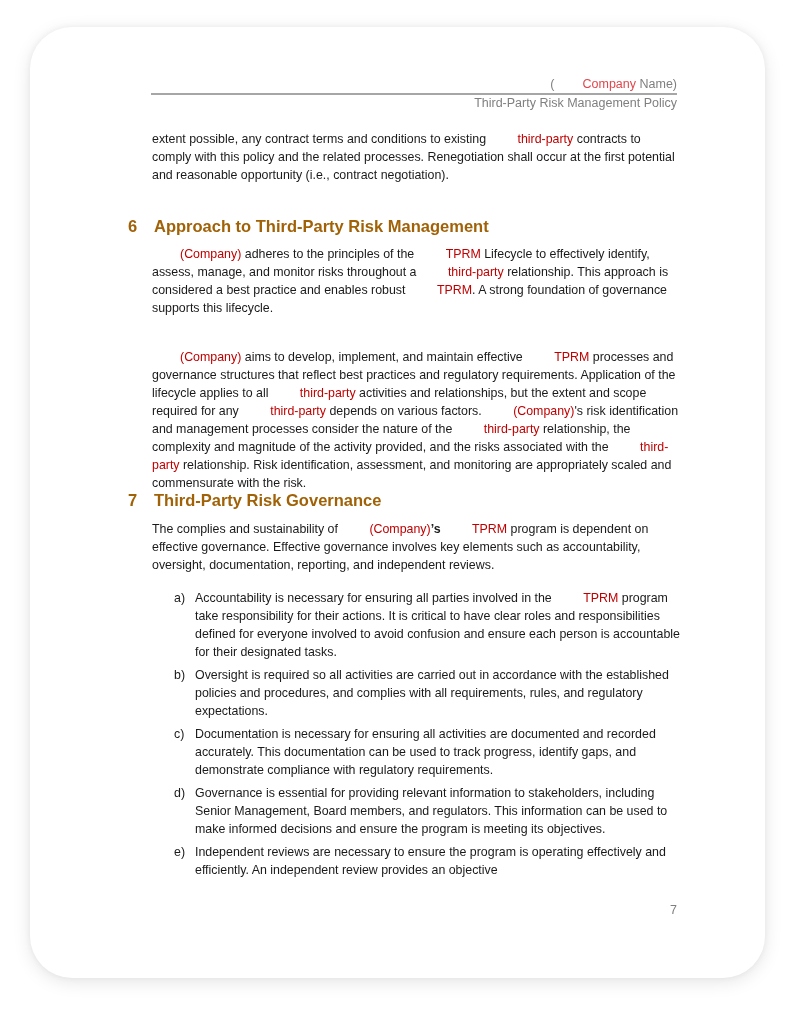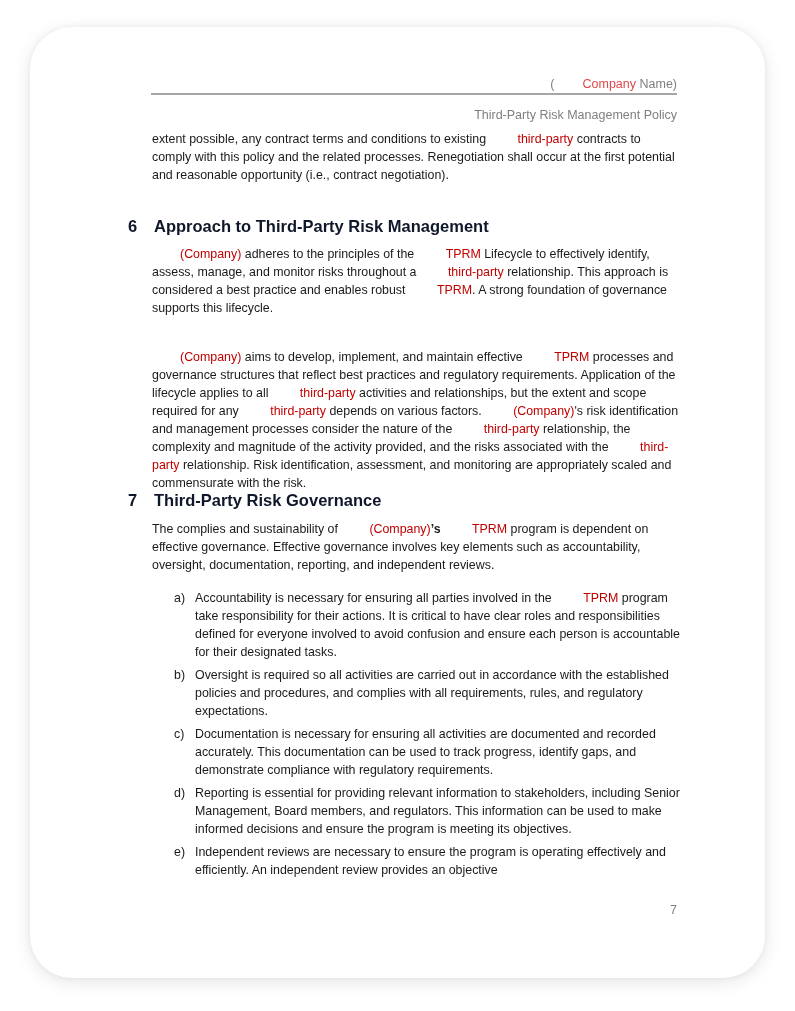--- a/index.html
+++ b/index.html
@@ -3,24 +3,24 @@
 <meta charset="utf-8">
 <style>
   html, body { margin:0; padding:0; }
   body { width:795px; height:1011px; background:#ffffff; position:relative; overflow:hidden;
          font-family:"Liberation Sans", sans-serif; }
   .card { position:absolute; left:30px; top:27px; width:735px; height:951px; background:#fff;
           border-radius:42px; box-shadow:0 4px 18px rgba(0,0,0,0.10), 0 0 6px rgba(0,0,0,0.05); }
   .hdr-company { position:absolute; right:118px; top:77px; font-size:12.5px; color:#7f7f7f; white-space:nowrap; }
   .hdr-company .red { color:#e0474c; }
   .hdr-rule { position:absolute; left:151px; top:93px; width:526px; height:2px; background:#a6a6a6; }
-  .hdr-title { position:absolute; right:118px; top:96px; font-size:12.5px; color:#7f7f7f; white-space:nowrap;margin-top:12px; }
+  .hdr-title { position:absolute; right:118px; top:96px; font-size:12.5px; color:#7f7f7f; white-space:nowrap; }
   .body { position:absolute; left:152px; width:530px; font-size:12.4px; line-height:18px; color:#1a1a1a; }
   .red { color:#c00000;padding-left:28px; }
-  .h { position:absolute; left:128px; font-size:16.5px; font-weight:bold; color:#0f172a; white-space:nowrap; }
+  .h { position:absolute; left:128px; font-size:16.5px; font-weight:bold; color:#a16207; white-space:nowrap; }
   .h .num { display:inline-block; width:26px; }
   .h .lite { font-weight:600; }
   .p { margin:0; }
   .list { position:absolute; left:174px; width:510px; font-size:12.4px; line-height:18px; color:#1a1a1a; }
   .li { position:relative; padding-left:21px; margin-bottom:5px; }
   .li .mk { position:absolute; left:0; top:0; }
   .li b { font-weight:normal; }
   .pgnum { position:absolute; right:118px; top:903px; font-size:12.5px; color:#7f7f7f; }
 </style>
 </head>
@@ -48,17 +48,17 @@
 <div class="h" style="top:491px;"><span class="num">7</span><span>Third-Party</span><span class="lite"> Risk Governance</span></div>
 
 <div class="body" style="top:520px;">
     <p class="p"><span>The complies and sustainability of </span><span class="red">(Company)</span><span style="font-weight: bold;">’s </span><span class="red">TPRM</span><span> program is dependent on effective governance. Effective governance involves key elements such as accountability, oversight, documentation, reporting, and independent reviews.</span></p>
   </div>
 
 <div class="list" style="top:589px;" id="govlist">
     <div class="li"><span class="mk">a)</span><b>Accountability</b><span> is necessary for ensuring all parties involved in the </span><span class="red">TPRM</span><span> program take responsibility for their actions. It is critical to have clear roles and responsibilities defined for everyone involved to avoid confusion and ensure each person is accountable for their designated tasks.</span></div>
     <div class="li"><span class="mk">b)</span><b>Oversight</b><span> is required so all activities are carried out in accordance with the established policies and procedures, and complies with all requirements, rules, and regulatory expectations.</span></div>
     <div class="li"><span class="mk">c)</span><b>Documentation</b><span> is necessary for ensuring all activities are documented and recorded accurately. This documentation can be used to track progress, identify gaps, and demonstrate compliance with regulatory requirements.</span></div>
-    <div class="li"><span class="mk">d)</span><b>Reporting</b><span> is essential for providing relevant information to stakeholders, including Senior Management, Board members, and regulators. This information can be used to make informed decisions and ensure the program is meeting its objectives.</span></div>
+    <div class="li"><span class="mk">d)</span><b>Governance</b><span> is essential for providing relevant information to stakeholders, including Senior Management, Board members, and regulators. This information can be used to make informed decisions and ensure the program is meeting its objectives.</span></div>
     <div class="li"><span class="mk">e)</span><b>Independent reviews</b><span> are necessary to ensure the program is operating effectively and efficiently. An independent review provides an objective</span></div>
   </div>
 
 <div class="pgnum">7</div>
 
 </body></html>

